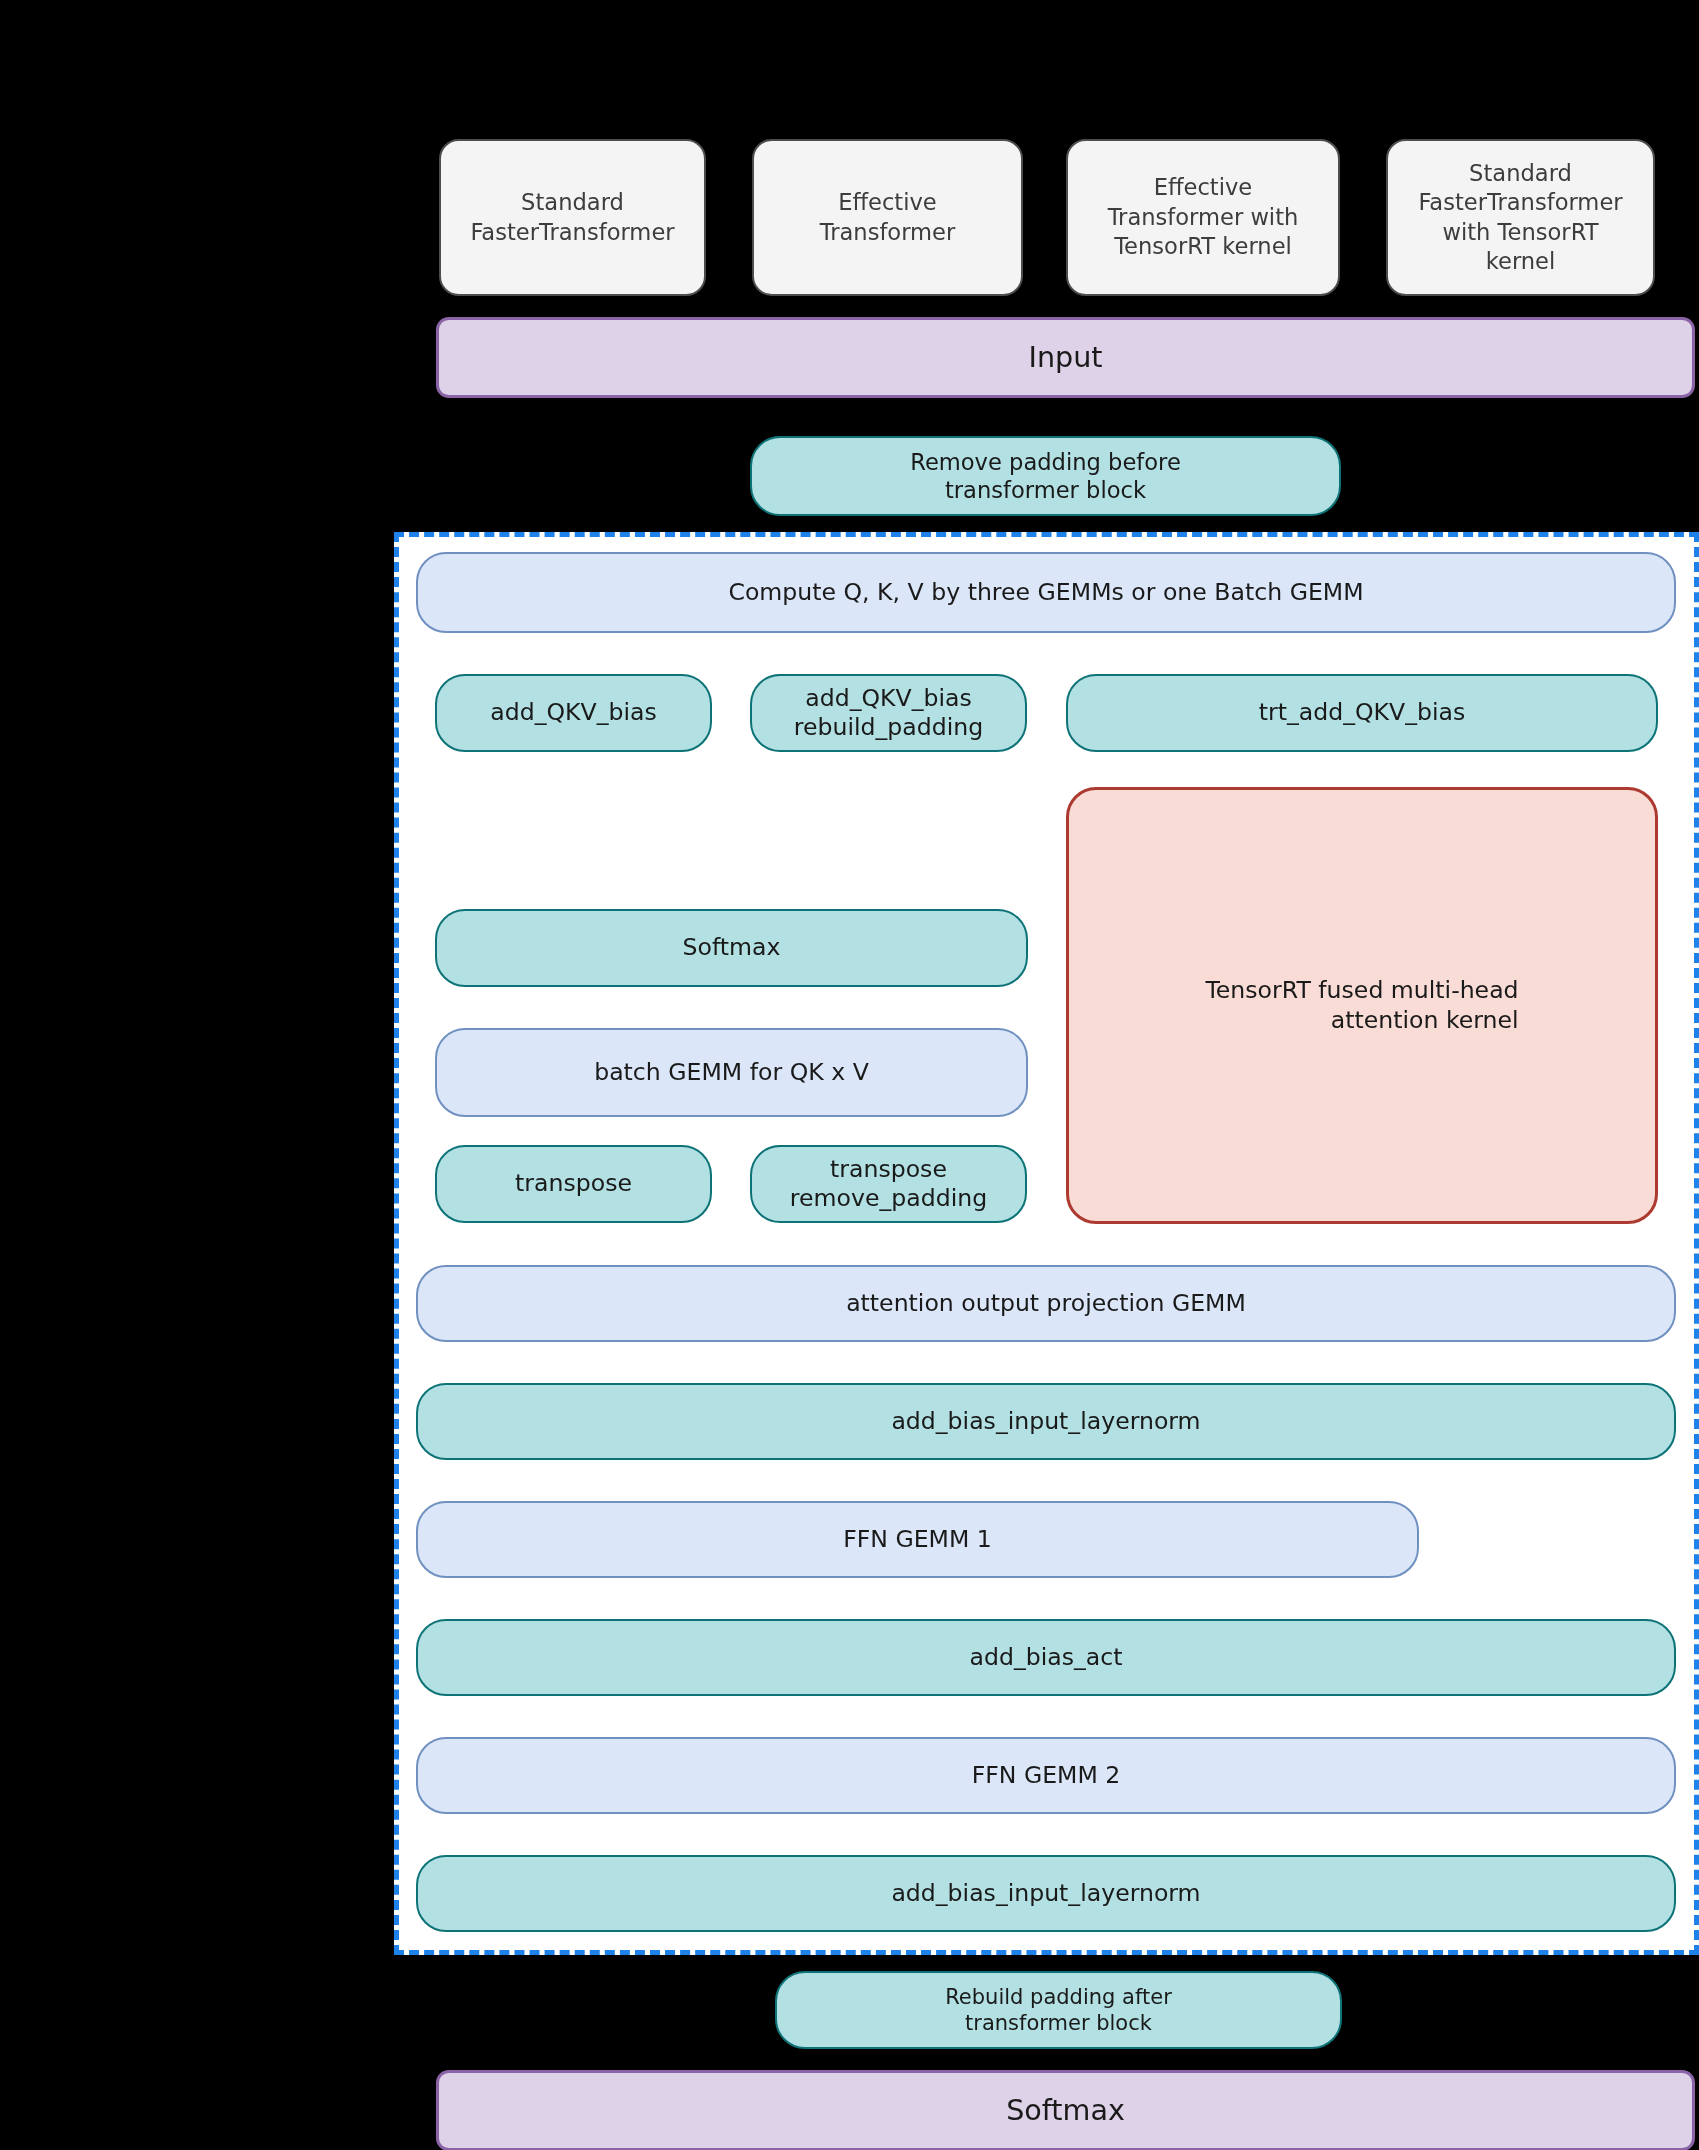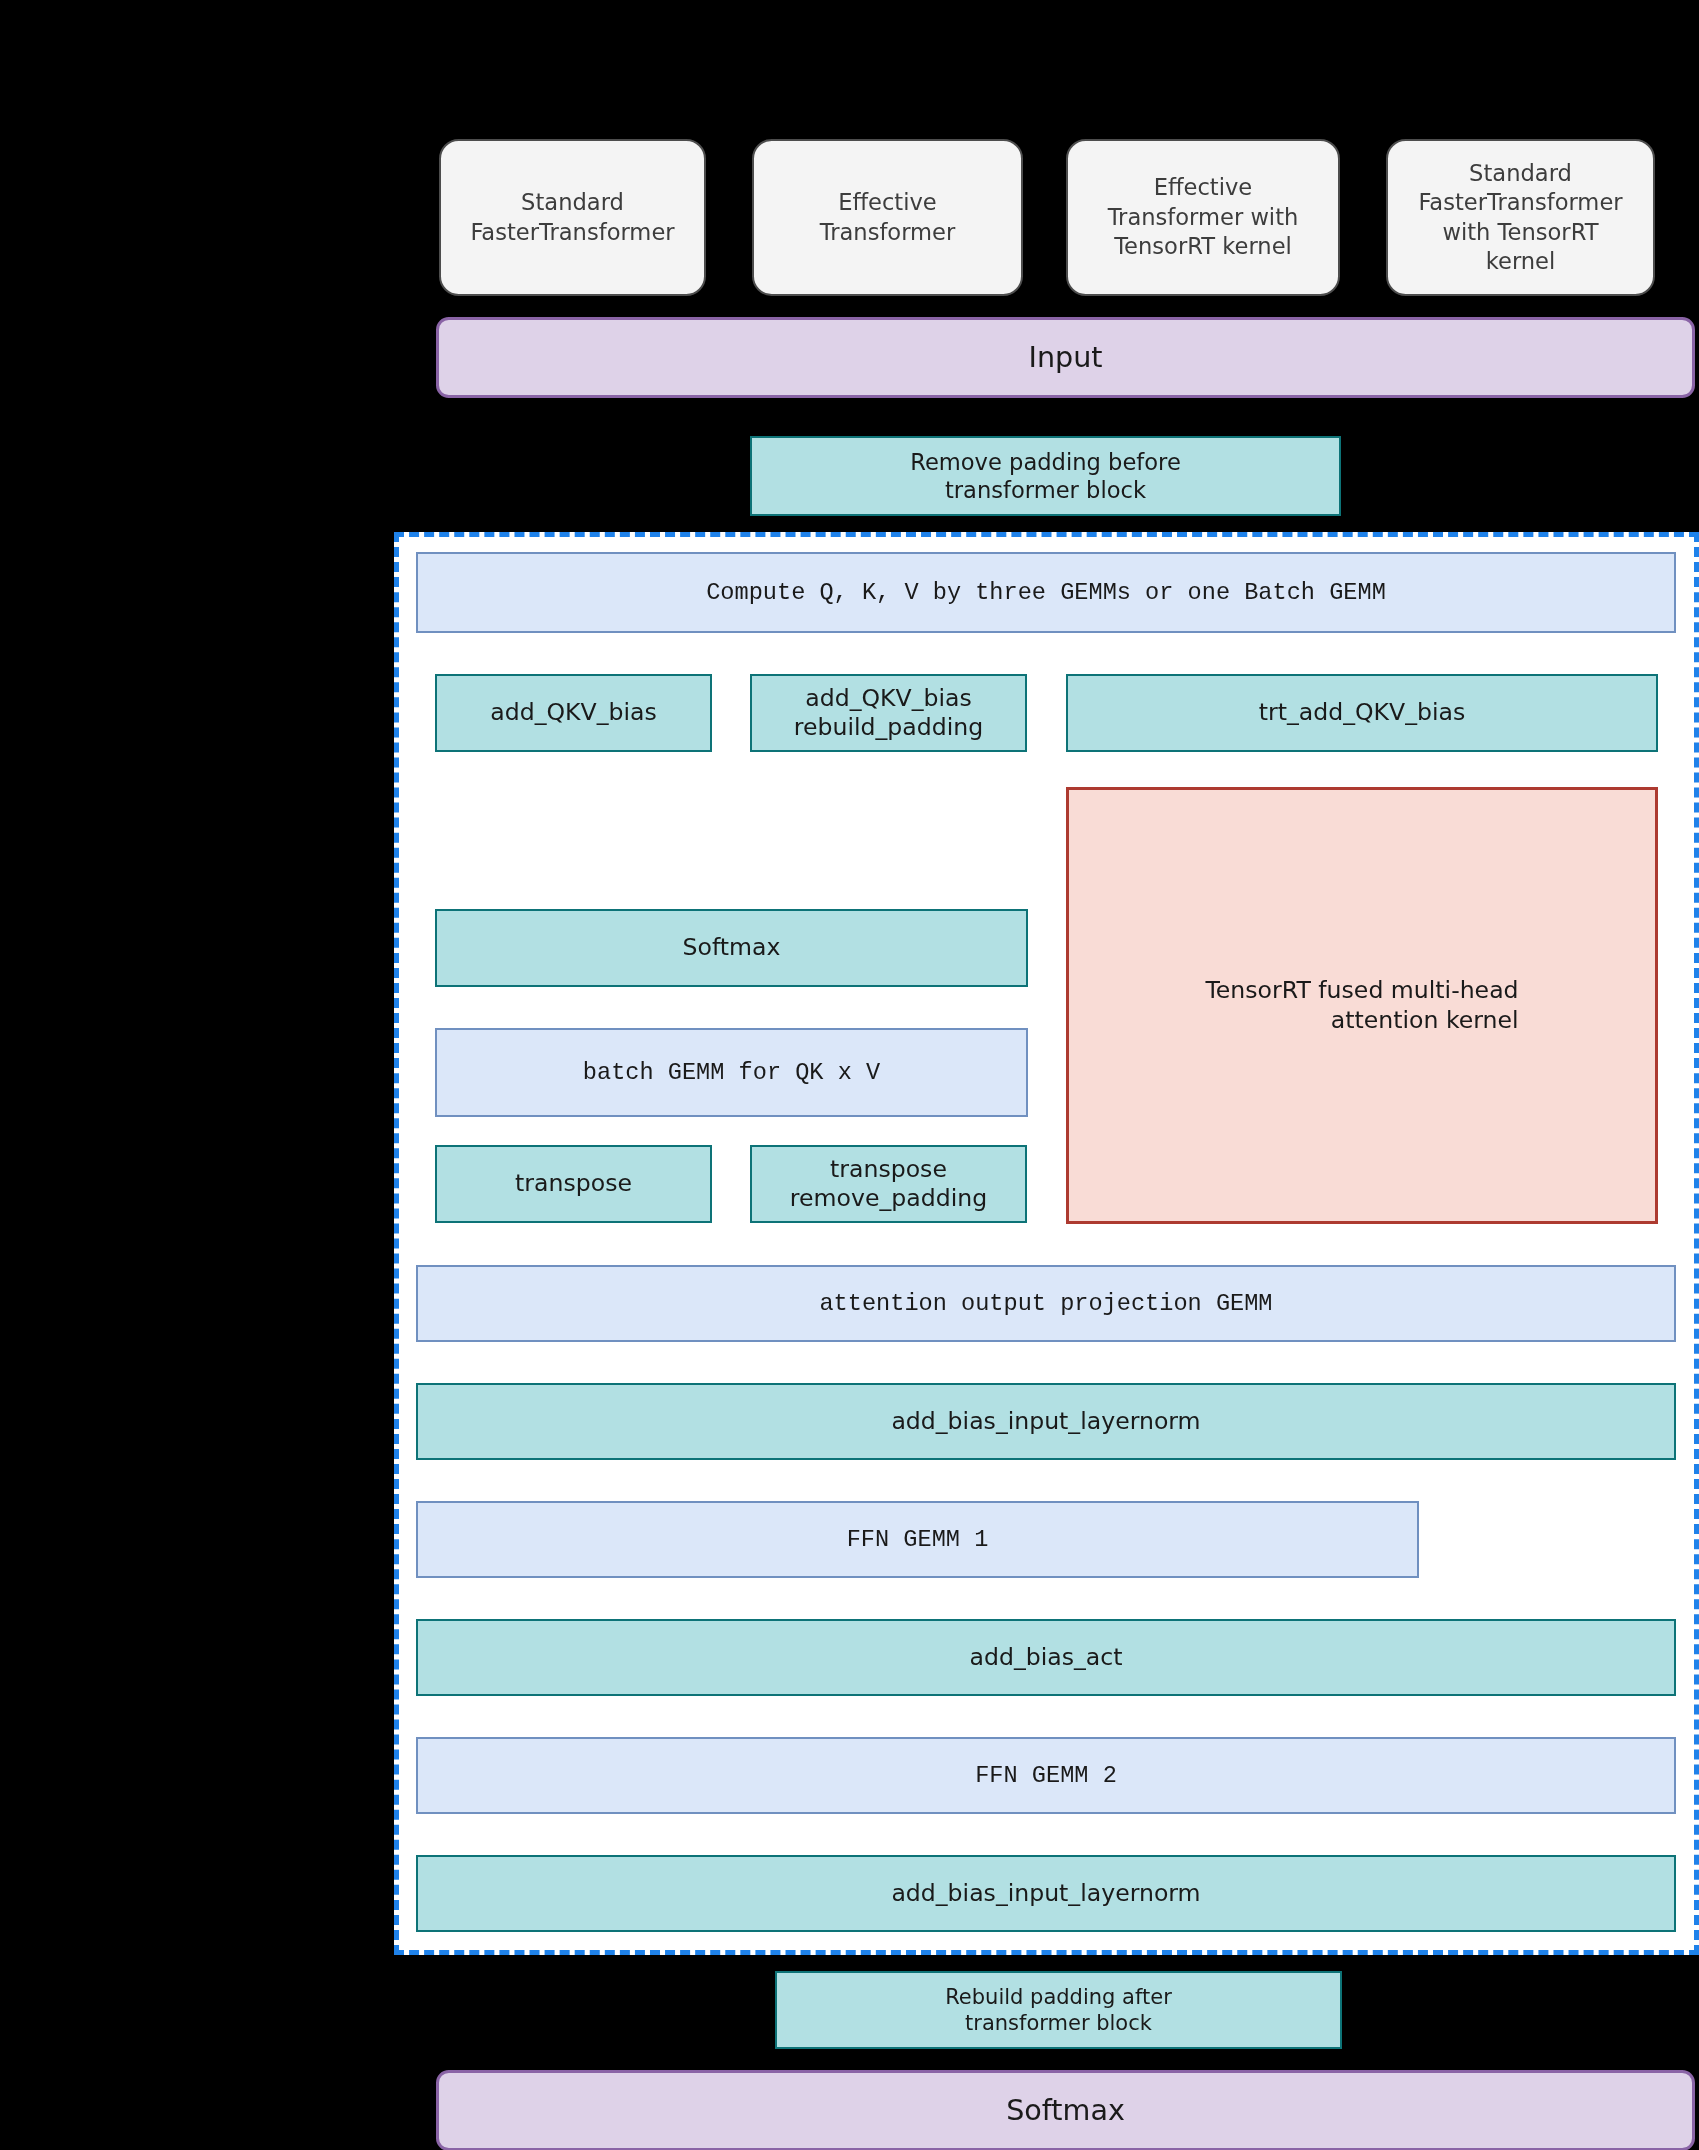--- a/index.html
+++ b/index.html
@@ -3,33 +3,33 @@
 <meta charset="utf-8">
 <style>
   html,body{margin:0;padding:0;background:#000;}
   .canvas{
     position:relative;width:1700px;height:2151px;background:#000;overflow:hidden;
     font-family:"DejaVu Sans","Liberation Sans",sans-serif;
   }
   .box{
     position:absolute;display:flex;align-items:center;justify-content:center;
     text-align:center;box-sizing:border-box;white-space:pre-line;
-    color:#1a1a1a;font-size:23.6px;line-height:1.25;
+    color:#1a1a1a;font-size:23.6px;line-height:1.25;border-radius:30px;
   }
   .gray{
     background:#f4f4f4;border:2.5px solid #4d4d4d;border-radius:19.7px;
     color:#3d3d3d;font-size:22.6px;line-height:1.3;
   }
   .lavender{
     background:#ded2e8;border:3px solid #8a64a6;border-radius:12.8px;
     font-size:28.6px;
     margin-left:17px;
   }
   .teal{background:#b2e0e3;border:2.5px solid #0d7377;}
-  .blue{background:#dbe7f9;border:2.5px solid #7090c0;font-family:Liberation Mono, monospace;}
+  .blue{background:#dbe7f9;border:2.5px solid #7090c0;}
   .pink{background:#f9dcd6;border:3px solid #ad3a30;text-align:right;}
   .panel{
     position:absolute;background:#ffffff;border:5.9px dashed #1f82ea;
     box-sizing:border-box;
   }
 </style>
 </head>
 <body>
 
 <div class="canvas">

